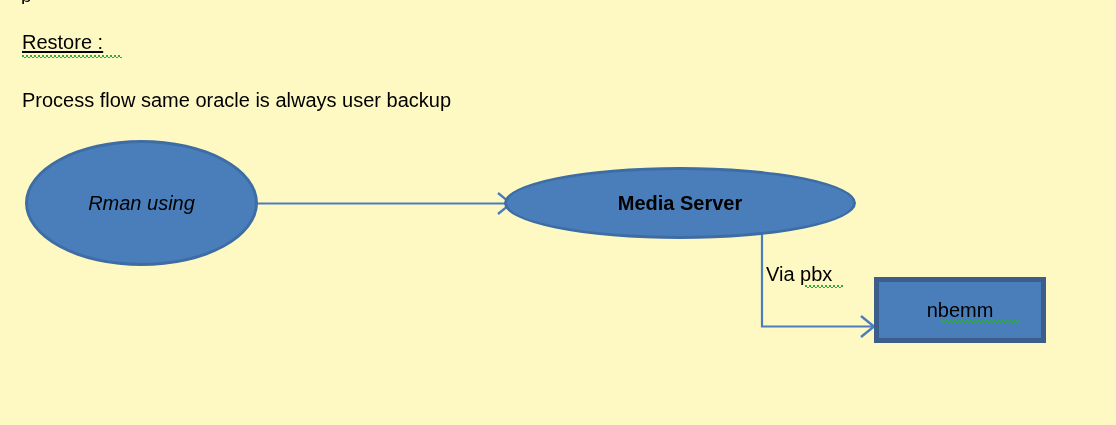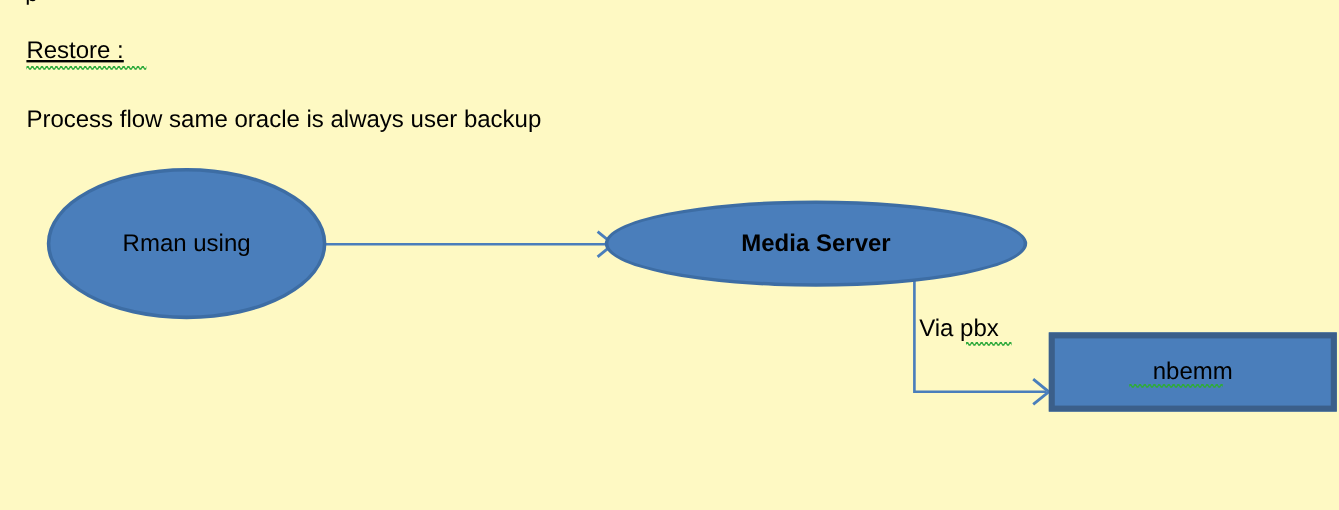--- a/index.html
+++ b/index.html
@@ -77,24 +77,25 @@
     border: 3px solid #3d6da4;
     display: flex;
     align-items: center;
     justify-content: center;
     text-align: center;
     color: #000000;
     font-size: 20px;
     line-height: 30px;
   }
   #ellipse-rman {
-    left: 39px;
+    left: 25px;
     top: 140px;
     width: 233px;
     height: 126px;
+    font-style: italic;
   }
   #ellipse-media {
     left: 504px;
     top: 167px;
     width: 352px;
     height: 72px;
     font-weight: bold;
   }
   .rect-shape {
     position: absolute;
@@ -103,21 +104,21 @@
     border: 5px solid #3b5f8a;
     display: flex;
     align-items: center;
     justify-content: center;
     color: #000000;
     font-size: 20px;
   }
   #rect-nbemm {
     left: 874px;
     top: 277px;
-    width: 240px;
+    width: 172px;
     height: 66px;
     text-align: right;
   }
   .shape-label {
     position: relative;
     display: inline-block;
   }
 
   
   #connectors {

